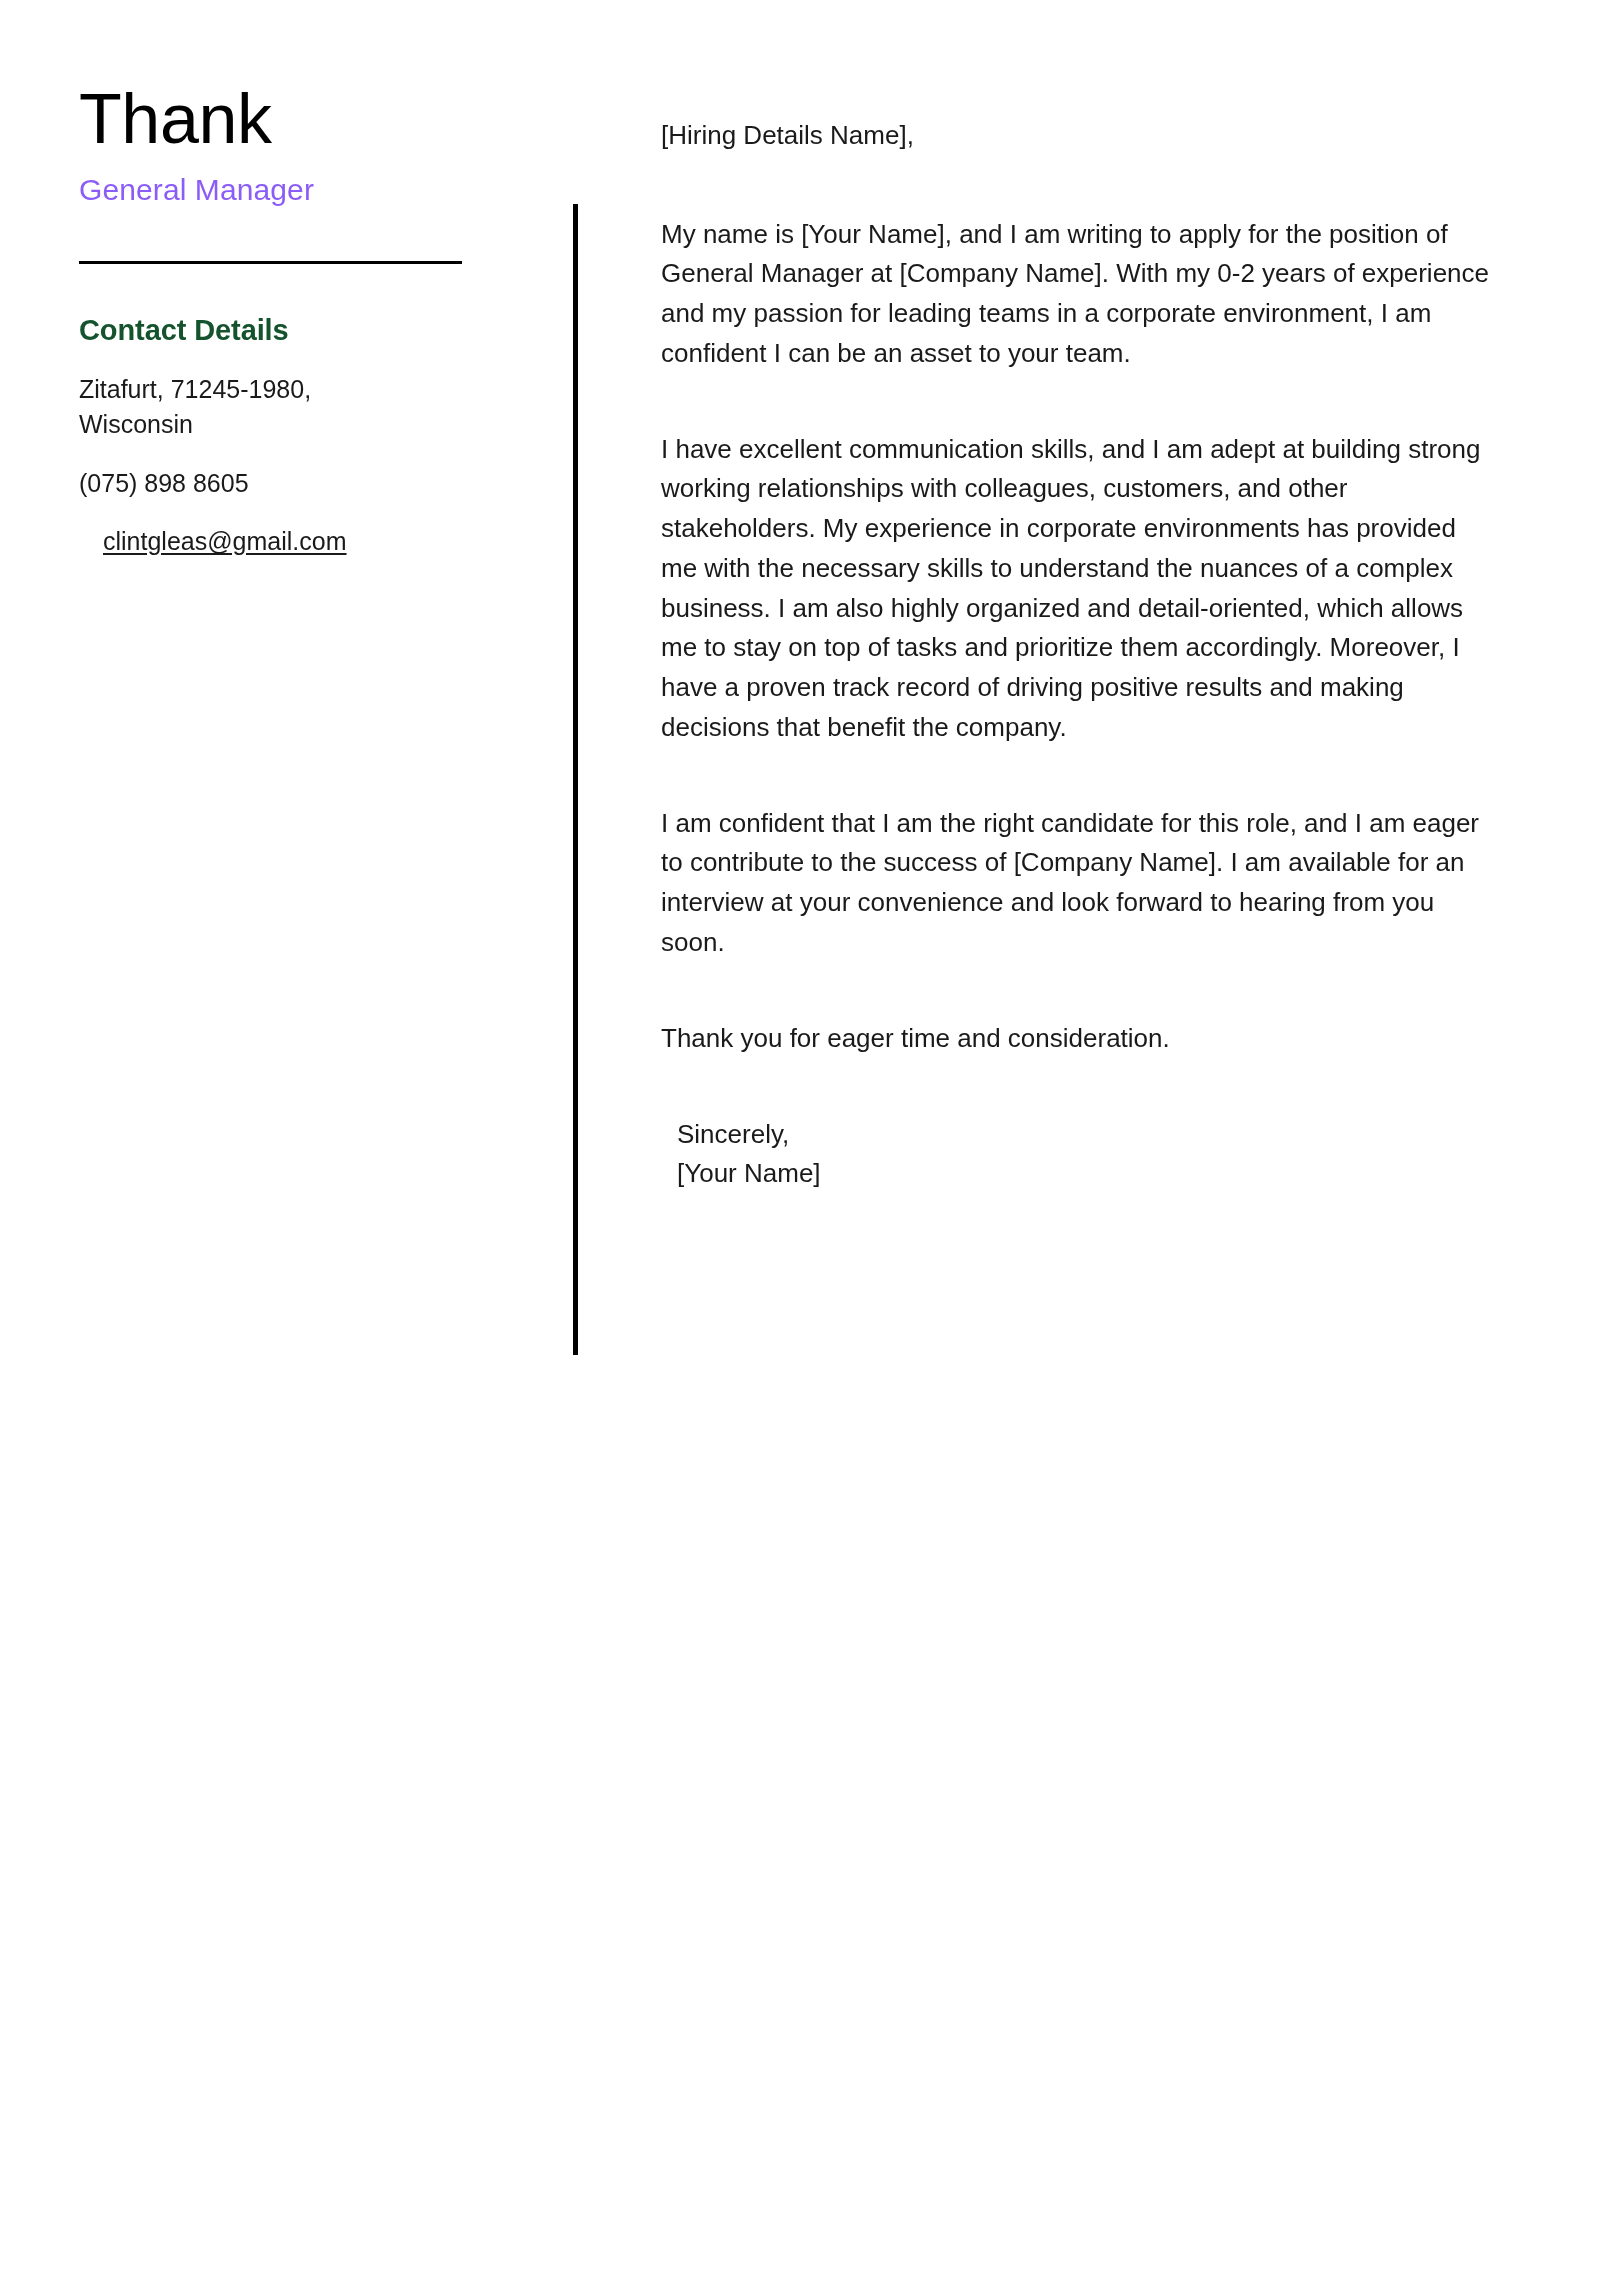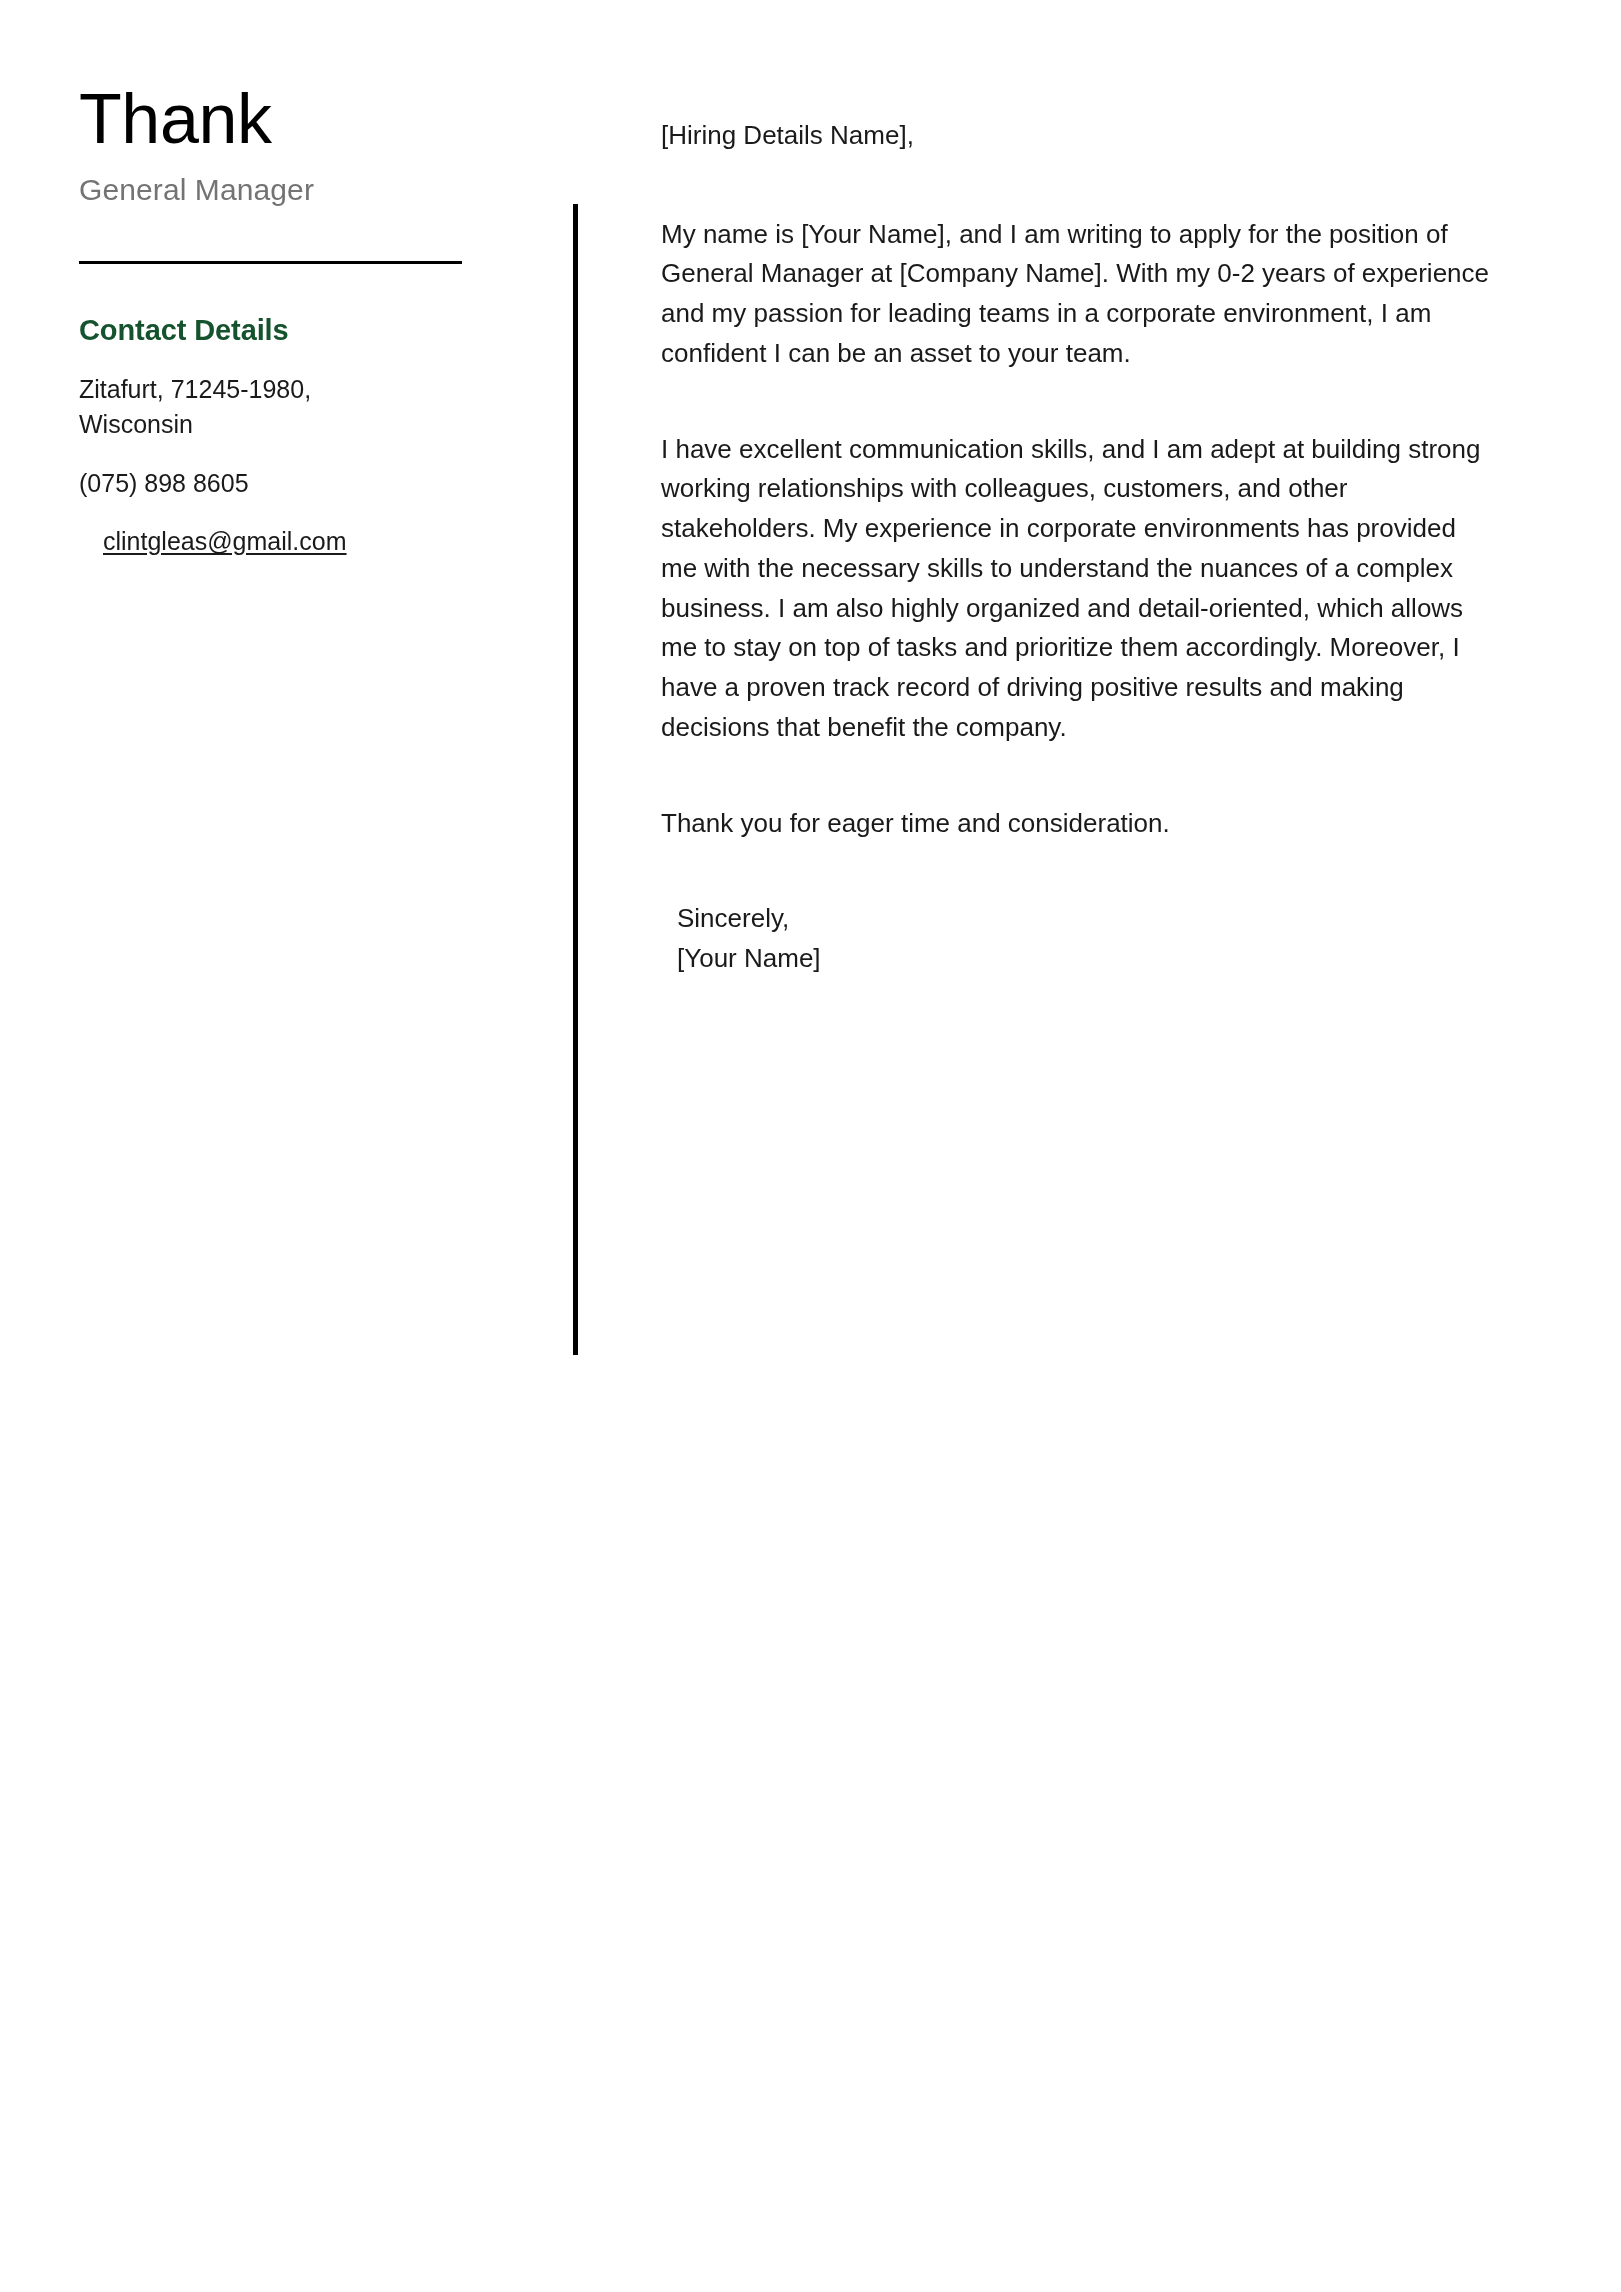--- a/index.html
+++ b/index.html
@@ -39,21 +39,21 @@
     font-size: 70px;
     font-weight: 300;
     letter-spacing: -0.4px;
     color: #000000;
     white-space: nowrap;
   }
 
   .job-title {
     font-size: 30px;
     font-weight: 400;
-    color: #737373;
+    color: #8b5cf6;
     letter-spacing: 0.1px;
     margin-top: 16px;
     margin-bottom: 0;
   }
 
   .sidebar-rule {
     width: 383px;
     height: 2.7px;
     background: #000000;
     margin-top: 54px;
@@ -161,20 +161,21 @@
   </div>
 
   <div class="vertical-rule"></div>
 
   <div class="letter">
 
     <p class="salutation">[Hiring Details Name],</p>
 
     <p class="letter-paragraph">My name is [Your Name], and I am writing to apply for the position of General Manager at [Company Name]. With my 0-2 years of experience and my passion for leading teams in a corporate environment, I am confident I can be an asset to your team.</p>
     <p class="letter-paragraph">I have excellent communication skills, and I am adept at building strong working relationships with colleagues, customers, and other stakeholders. My experience in corporate environments has provided me with the necessary skills to understand the nuances of a complex business. I am also highly organized and detail-oriented, which allows me to stay on top of tasks and prioritize them accordingly. Moreover, I have a proven track record of driving positive results and making decisions that benefit the company.</p>
+    <p class="letter-paragraph">I am confident that I am the right candidate for this role, and I am eager to contribute to the success of [Company Name]. I am available for an interview at your convenience and look forward to hearing from you soon.</p>
     <p class="letter-paragraph">Thank you for eager time and consideration.</p>
 
     <div class="closing-block">
       <span class="closing-line">Sincerely,</span>
       <span class="closing-line">[Your Name]</span>
     </div>
 
   </div>
 
 </div>

